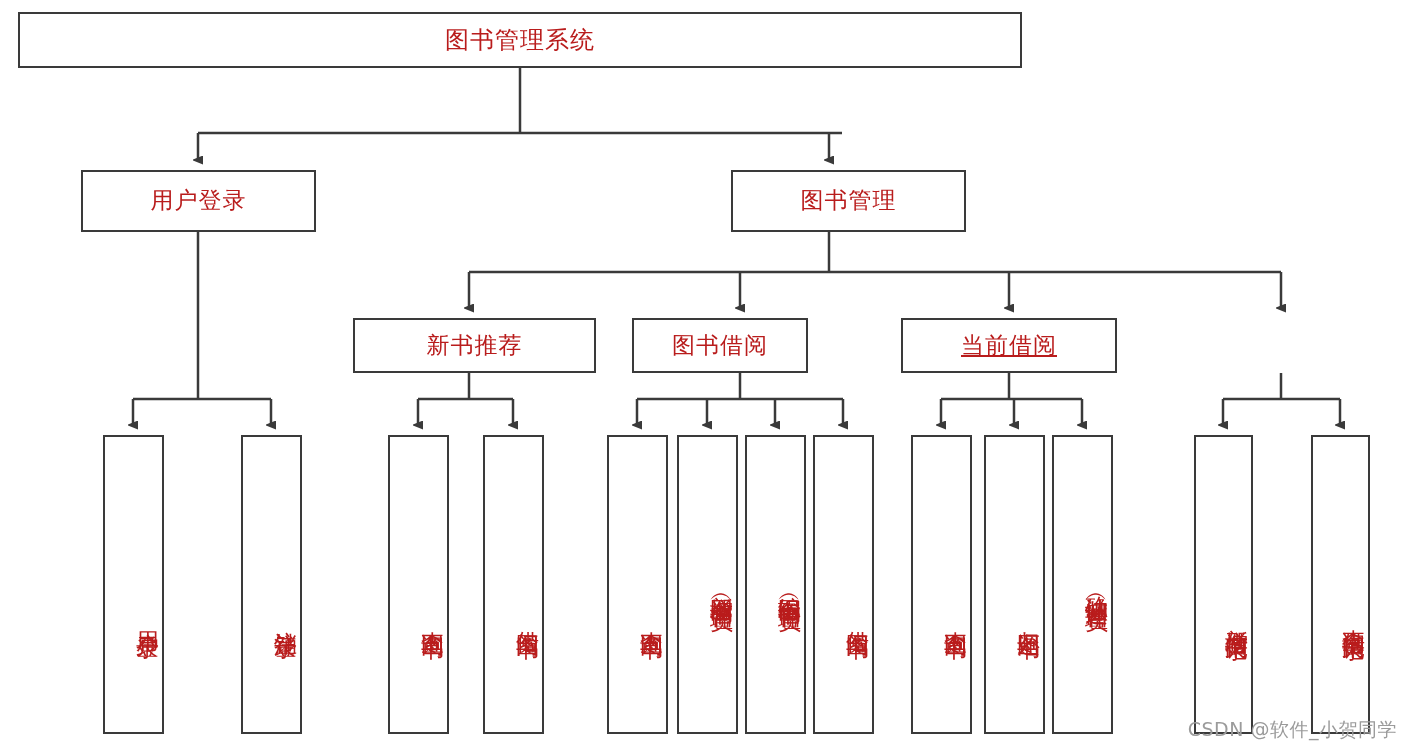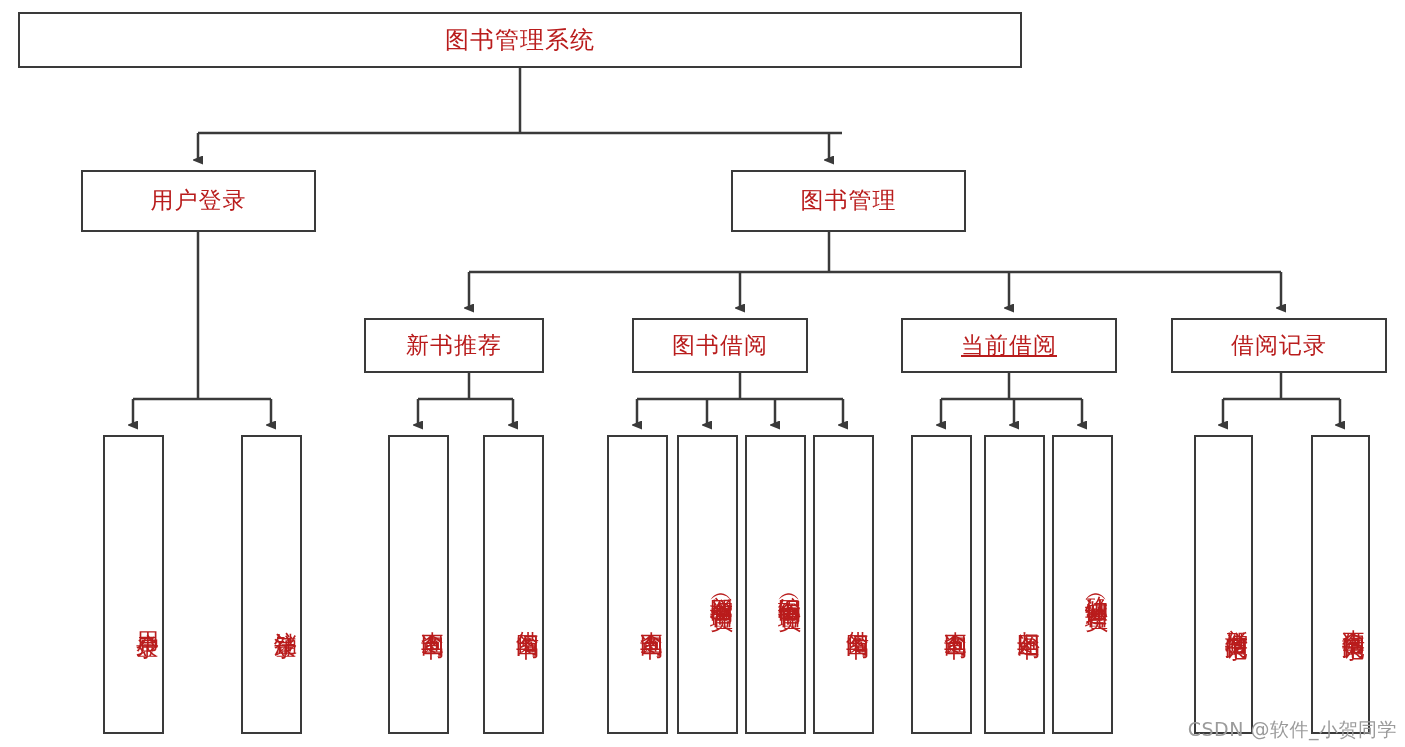--- a/index.html
+++ b/index.html
@@ -129,24 +129,23 @@
       <path d="M1223,399 L1223,425" marker-end="url(#arrow)"></path>
       <path d="M1340,399 L1340,425" marker-end="url(#arrow)"></path>
     </g>
   </svg>
 
   <div class="node horiz root" style="left:18px; top:12px; width:1004px; height:56px;">图书管理系统</div>
 
   <div class="node horiz" style="left:81px; top:170px; width:235px; height:62px;">用户登录</div>
   <div class="node horiz" style="left:711px; top:170px; width:235px; height:62px;margin-left:20px;">图书管理</div>
 
-  <div class="node horiz" style="left:364px; top:318px; width:180px; height:55px;">新书推荐</div>
+  <div class="node horiz" style="left:353px; top:318px; width:243px; height:55px;">新书推荐</div>
   <div class="node horiz" style="left:632px; top:318px; width:176px; height:55px;">图书借阅</div>
   <div class="node horiz" style="left:901px; top:318px; width:216px; height:55px;text-decoration:underline;">当前借阅</div>
-  <div class="node horiz" style="left:1171px; top:318px; width:216px; height:55px;">借阅记录</div>
 
   <div class="node vert mid" style="left:103px; top:435px; width:61px; height:299px;">
     <span class="vtext">用户登录</span>
   </div>
   <div class="node vert mid" style="left:241px; top:435px; width:61px; height:299px;">
     <span class="vtext">注销登录</span>
   </div>
 
   <div class="node vert mid" style="left:388px; top:435px; width:61px; height:299px;">
     <span class="vtext">查询图书</span>

